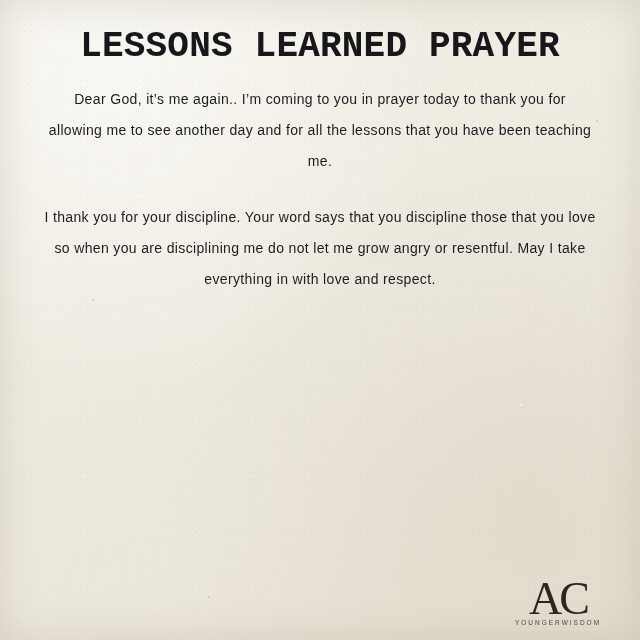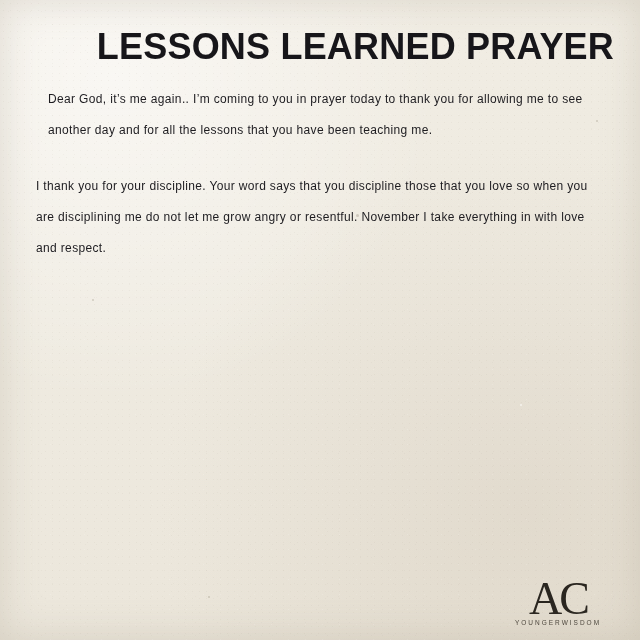--- a/index.html
+++ b/index.html
@@ -39,36 +39,36 @@
     background-position: 0 0, 3px 5px, 8px 2px;
   }
   .speck {
     position: absolute;
     border-radius: 50%;
     background: rgba(130,120,104,0.30);
     pointer-events: none;
   }
   .title {
     position: relative;
-    text-align: right;
-    font-family: Liberation Sans, sans-serif;
+    text-align: center;
+    font-family: Liberation Mono, monospace;
     font-weight: 700;
     font-size: 36px;
     letter-spacing: 0.2px;
     color: #17161a;
     margin: 6px 0 18px 0;
     line-height: 1.05;
   }
   .body-text {
     position: relative;
     font-family: "Liberation Sans", sans-serif;
-    font-size: 12px;
+    font-size: 14px;
     line-height: 31px;
     color: #1d1c20;
-    text-align: left;
+    text-align: center;
     letter-spacing: 0.35px;
   }
   .para {
     margin: 0 0 25px 0;
     padding: 0 6px;
   }
   .para.p1 { padding: 0 22px; }
   .para.p2 { padding: 0 6px; }
   .para.p3 { padding: 0 10px; }
   .para.last { margin-bottom: 0; }
@@ -111,21 +111,21 @@
   <div class="speck" style="left:356px; top:214px; width:3px; height:3px;"></div>
   <div class="speck" style="left:92px; top:299px; width:2px; height:2px;"></div>
   <div class="speck" style="left:520px; top:404px; width:2px; height:2px; background:rgba(255,255,255,0.6);"></div>
   <div class="speck" style="left:208px; top:596px; width:2px; height:2px;"></div>
   <div class="speck" style="left:596px; top:120px; width:2px; height:2px;"></div>
 
   <h1 class="title">LESSONS LEARNED PRAYER</h1>
 
   <div class="body-text">
     <p class="para p1">Dear God, it’s me again.. I’m coming to you in prayer today to thank you for allowing me to see another day and for all the lessons that you have been teaching me.</p>
-    <p class="para p3">I thank you for your discipline. Your word says that you discipline those that you love so when you are disciplining me do not let me grow angry or resentful. November I take everything in with love and respect.</p>
+    <p class="para p3">I thank you for your discipline. Your word says that you discipline those that you love so when you are disciplining me do not let me grow angry or resentful. May I take everything in with love and respect.</p>
   </div>
 
   <div class="signature">
     <div class="sig-mark">AC</div>
     <div class="sig-sub">YOUNGERWISDOM</div>
   </div>
 
   <div class="edge-shadow"></div>
 </div>
 

